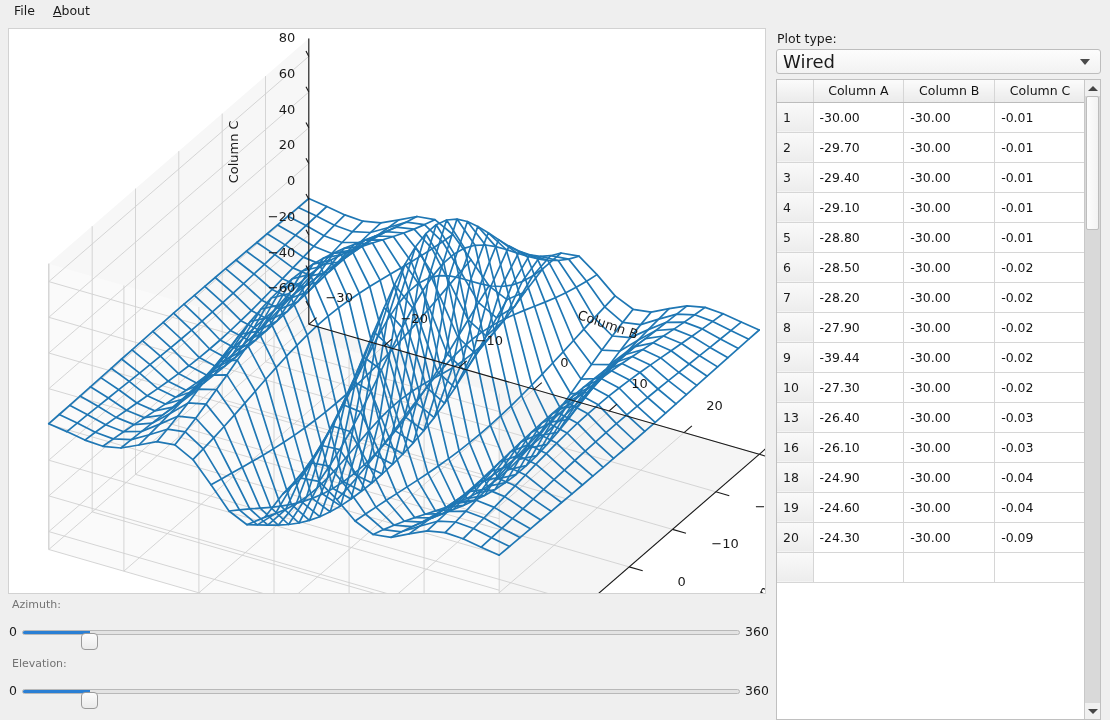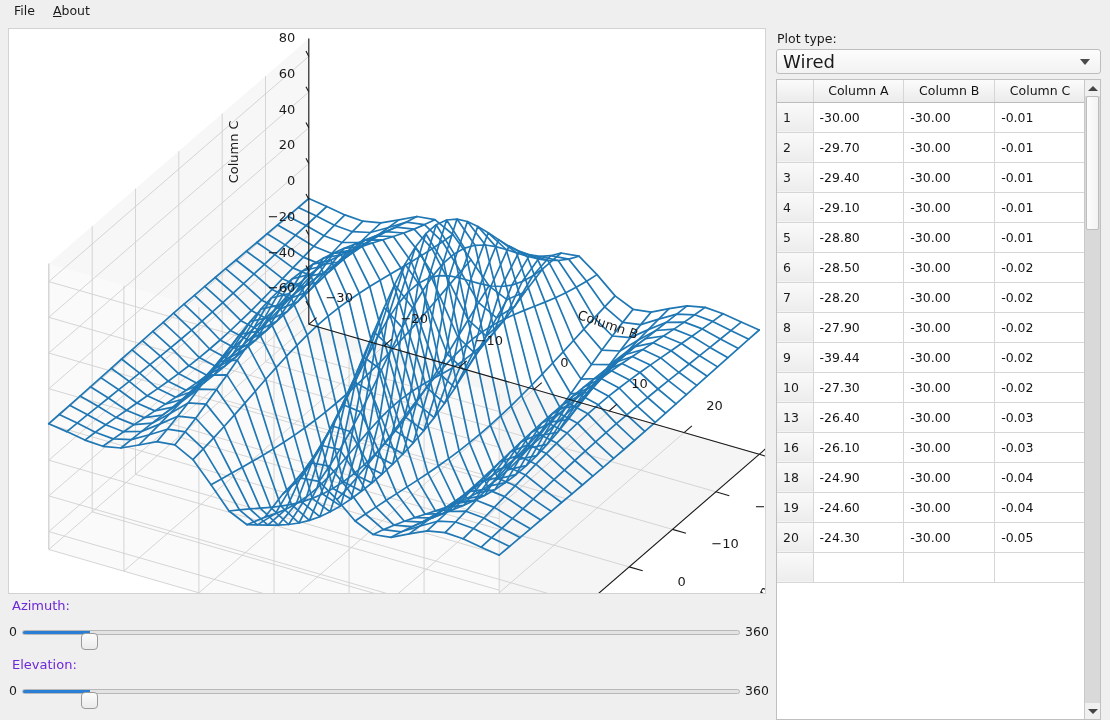--- a/index.html
+++ b/index.html
@@ -36,21 +36,21 @@
     overflow: hidden;
   }
   #plot-svg { display: block; }
 
   
   #slider-area {
     position: absolute; left: 0; top: 596px; width: 768px; height: 124px;
     background: #efefef;
   }
   .slider-label {
-    position: absolute; left: 12px; font-size: 13px; color: #6d28d9;
+    position: absolute; left: 12px; font-size: 11px; color: #737373;
   }
   .slider-row { position: absolute; left: 0; width: 768px; height: 20px; }
   .slider-min, .slider-max {
     position: absolute; top: 0; font-size: 12.5px; color: #1a1a1a;
     line-height: 20px;
   }
   .slider-min { left: 9px; }
   .slider-max { left: 745px; }
   .slider-track {
     position: absolute; left: 22px; top: 8px; width: 718px; height: 5px;
@@ -452,21 +452,21 @@
               <tr>
                 <td class="rowhead">19</td>
                 <td class="cell">-24.60</td>
                 <td class="cell">-30.00</td>
                 <td class="cell">-0.04</td>
               </tr>
               <tr>
                 <td class="rowhead">20</td>
                 <td class="cell">-24.30</td>
                 <td class="cell">-30.00</td>
-                <td class="cell">-0.05</td>
+                <td class="cell">-0.09</td>
               </tr>
               <tr>
                 <td class="rowhead"></td>
                 <td class="cell"></td>
                 <td class="cell"></td>
                 <td class="cell"></td>
               </tr>
             </tbody>
         </table>
       </div>

